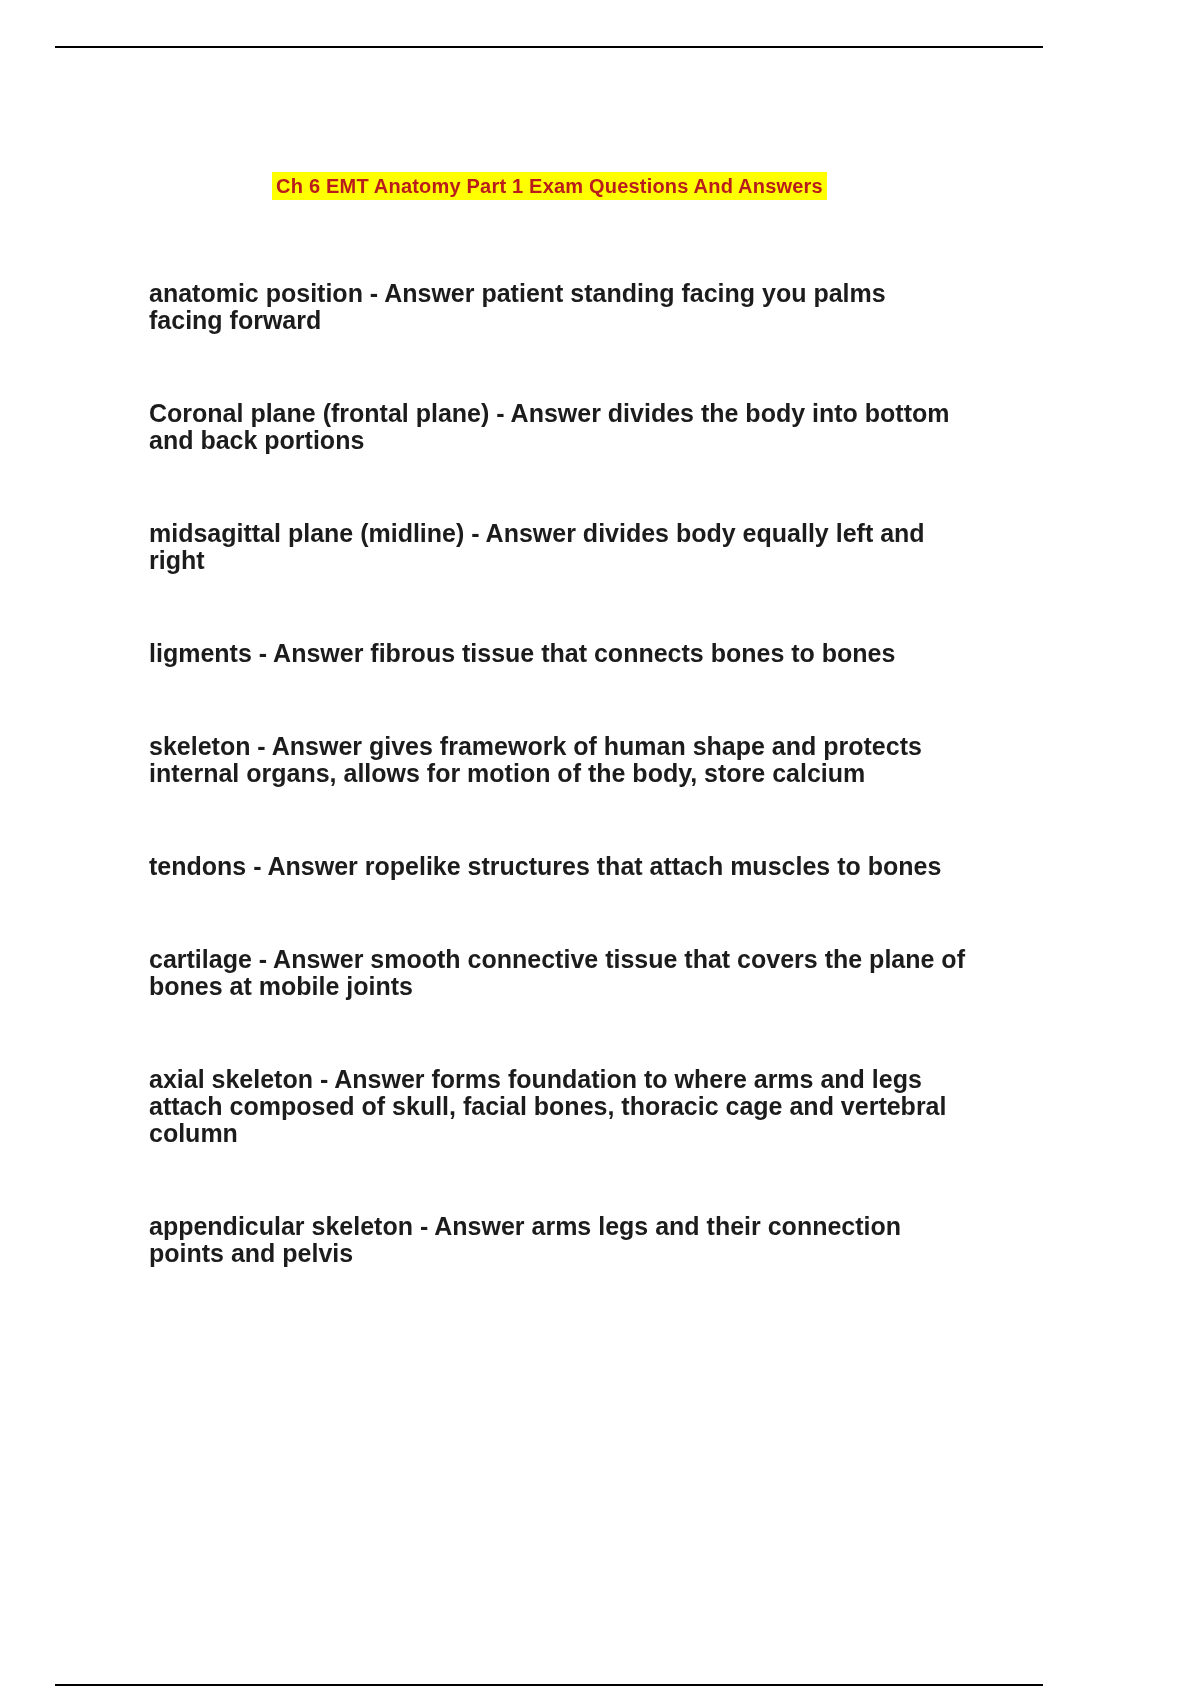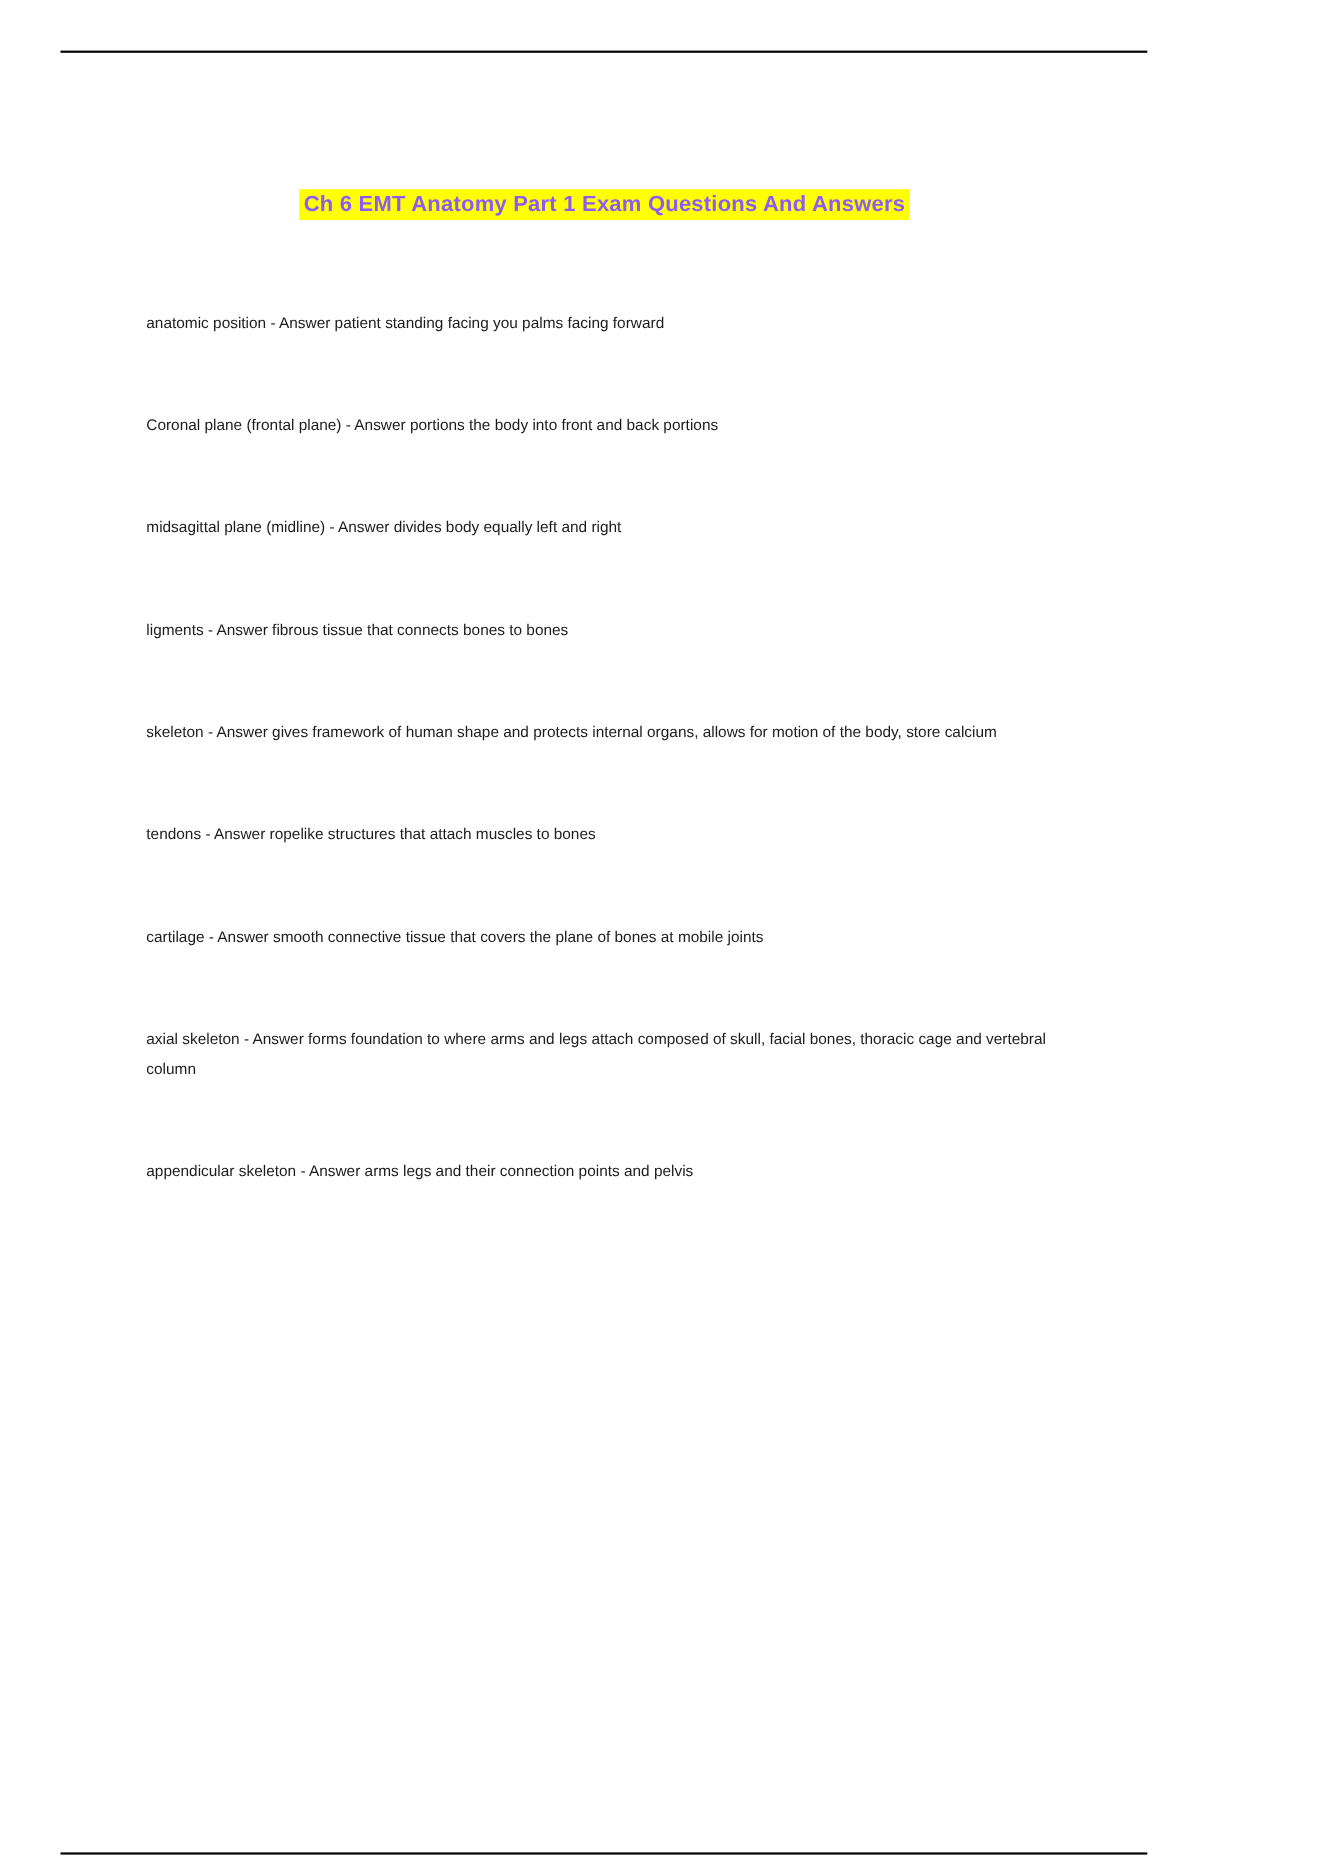--- a/index.html
+++ b/index.html
@@ -36,55 +36,55 @@
     left: 133px;
     width: 833px;
   }
   .title-wrap {
     margin-top: 172px;
     text-align: center;
   }
   .doc-title {
     display: inline-block;
     background: #ffff00;
-    color: #8b5cf6;
+    color: #b91c1c;
     font-weight: bold;
     font-size: 20px;
     line-height: 26px;
     padding: 1px 4px;
     letter-spacing: 0.2px;
   }
   .qa-list {
     margin-top: 80px;
   }
   .qa-item {
-    font-weight: normal;
-    font-size: 14px;
+    font-weight: bold;
+    font-size: 25px;
     line-height: 27px;
     color: #1c1c1c;
-    margin: 0 0 66px 0;
+    margin: 0 0 66px 16px;
   }
   .qa-item:last-child {
     margin-bottom: 0;
   }
 </style>
 </head>
 <body>
 
 <div class="page">
   <div class="rule rule-top"></div>
 
   <div class="content">
     <div class="title-wrap">
       <span class="doc-title">Ch 6 EMT Anatomy Part 1 Exam Questions And Answers</span>
     </div>
 
     <div class="qa-list">
         <p class="qa-item">anatomic position - Answer patient standing facing you palms facing forward</p>
-        <p class="qa-item">Coronal plane (frontal plane) - Answer portions the body into front and back portions</p>
+        <p class="qa-item">Coronal plane (frontal plane) - Answer divides the body into bottom and back portions</p>
         <p class="qa-item">midsagittal plane (midline) - Answer divides body equally left and right</p>
         <p class="qa-item">ligments - Answer fibrous tissue that connects bones to bones</p>
         <p class="qa-item">skeleton - Answer gives framework of human shape and protects internal organs, allows for motion of the body, store calcium</p>
         <p class="qa-item">tendons - Answer ropelike structures that attach muscles to bones</p>
         <p class="qa-item">cartilage - Answer smooth connective tissue that covers the plane of bones at mobile joints</p>
         <p class="qa-item">axial skeleton - Answer forms foundation to where arms and legs attach composed of skull, facial bones, thoracic cage and vertebral column</p>
         <p class="qa-item">appendicular skeleton - Answer arms legs and their connection points and pelvis</p>
       </div>
   </div>
 

